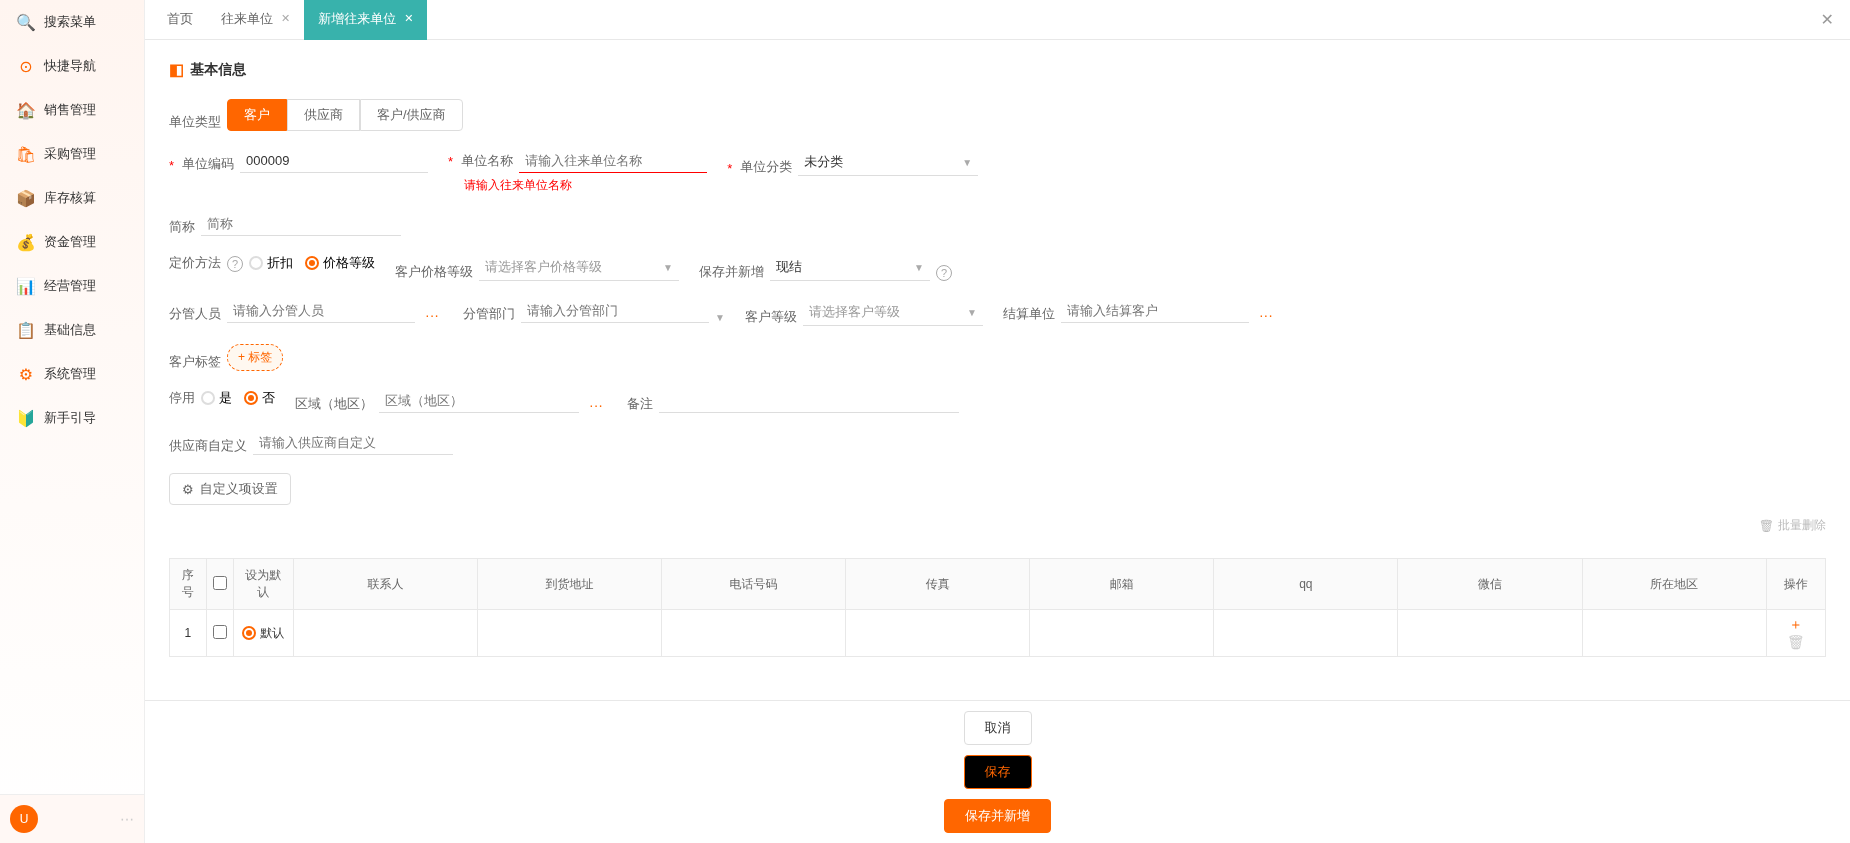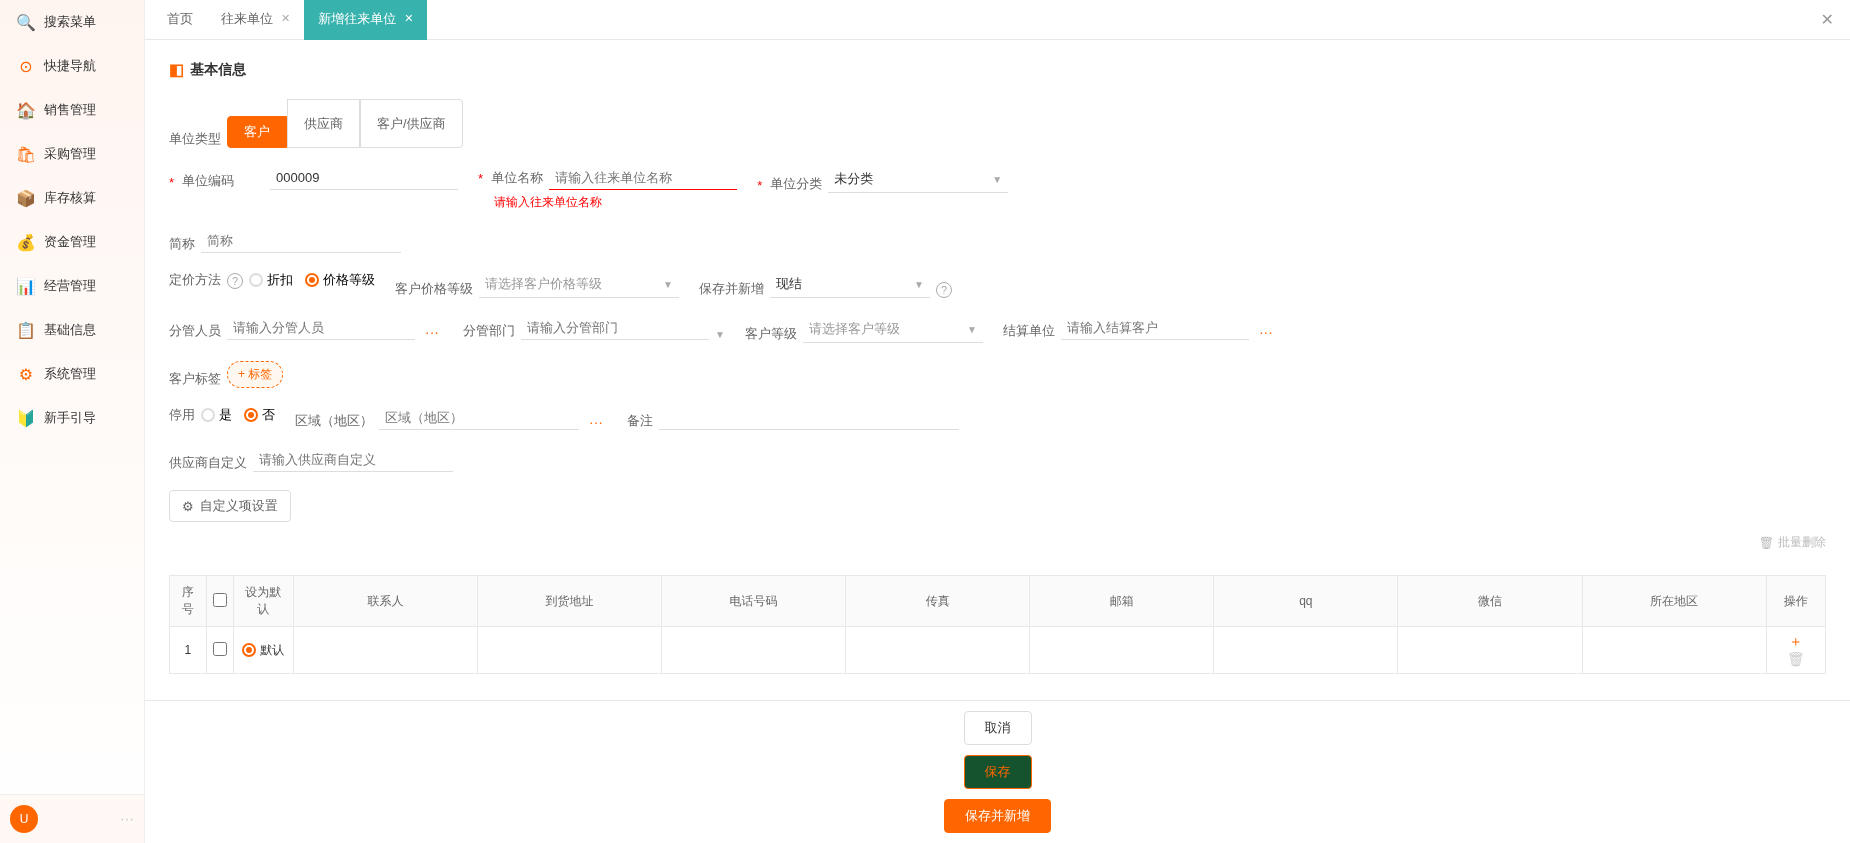--- a/index.html
+++ b/index.html
@@ -125,21 +125,20 @@
       border: 1px solid #ddd;
       background: #fff;
       cursor: pointer;
       font-size: 13px;
       color: #666;
     }
     .unit-btn.active {
       background: #f60;
       color: #fff;
       border-color: #f60;
-      margin-top: 17px;
     }
     .unit-btn:first-child { border-radius: 4px 0 0 4px; }
     .unit-btn:last-child { border-radius: 0 4px 4px 0; }
 
     
     .form-select {
       display: flex;
       align-items: center;
       gap: 4px;
       border-bottom: 1px solid #ddd;
@@ -239,25 +238,25 @@
       flex-direction: column;
     }
     .btn {
       padding: 7px 20px;
       border-radius: 4px;
       cursor: pointer;
       font-size: 13px;
       border: 1px solid #ddd;
     }
     .btn-default { background: #fff; color: #333; }
-    .btn-primary { background: #14532d; color: #f60; border-color: #f60; }
+    .btn-primary { background: #000000; color: #f60; border-color: #f60; }
     .btn-orange { background: #f60; color: #fff; border-color: #f60; }
 
     .input-wide { min-width: 180px; }
-    .input-code { min-width: 160px; margin-left: 30px; }
+    .input-code { min-width: 160px; }
 
     .table-container { position: relative; margin-top: 24px; }
   </style>
 </head>
 <body>
 
 <div class="sidebar">
   <div class="sidebar-item">
     <span class="icon">🔍</span>
     <span>搜索菜单</span>

